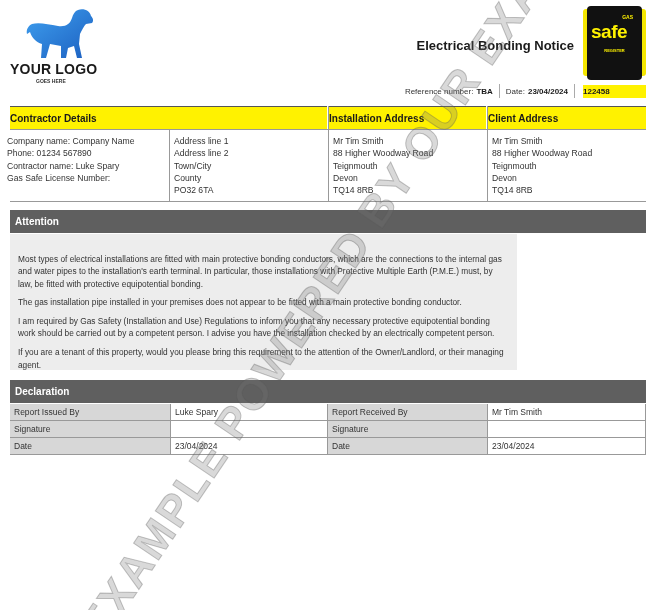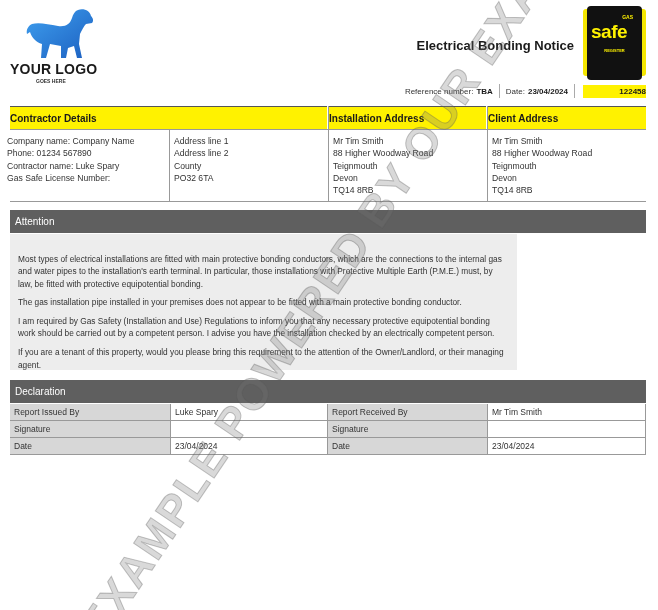--- a/index.html
+++ b/index.html
@@ -9,34 +9,34 @@
   .logo { position: absolute; left: 8px; top: 8px; width: 92px; height: 76px; }
   .logo svg { position: absolute; left: 16px; top: 0; }
   .logo-title { position: absolute; left: 2px; top: 53px; font-size: 14px; font-weight: bold; color: #1a1a1a; letter-spacing: 0.2px; }
   .logo-sub { position: absolute; left: 28px; top: 70px; font-size: 5px; font-weight: bold; color: #333; }
 
   .doc-title { position: absolute; right: 84px; top: 38px; font-size: 13px; font-weight: bold; color: #1a1a1a; }
   .ref-row { position: absolute; top: 84px; right: 12px; display: flex; align-items: center; font-size: 8px; color: #333; }
   .ref-row .lbl { margin-right: 3px; }
   .ref-row .val { font-weight: bold; color: #1a1a1a; }
   .ref-row .sep { width: 1px; height: 14px; background: #aaa; margin: 0 6px; }
-  .ref-row .gsnum { background: #fff200; width: 63px; text-align: right; font-weight: bold; padding: 2px 0; color: #1a1a1a; margin-left: 2px; }
+  .ref-row .gsnum { background: #fff200; width: 63px; text-align: left; font-weight: bold; padding: 2px 0; color: #1a1a1a; margin-left: 2px; }
 
   .gas-safe { position: absolute; left: 583px; top: 9px; width: 63px; height: 67px; background: #f4e600; border-radius: 3px; display: flex; align-items: center; justify-content: center; }
   .gas-safe .inner { width: 55px; height: 74px; background: #111; border-radius: 4px; position: relative; }
   .gas-safe .gas { position: absolute; top: 8px; right: 9px; font-size: 5px; color: #fff200; font-weight: bold; }
   .gas-safe .safe { position: absolute; top: 15px; left: 4px; font-size: 19px; color: #fff200; font-weight: bold; letter-spacing: -0.5px; }
   .gas-safe .reg { position: absolute; top: 42px; left: 0; width: 100%; text-align: center; font-size: 4px; color: #fff200; font-weight: bold; }
 
   .sec-head-y { position: absolute; height: 23px; background: #fff200; font-weight: bold; font-size: 10px; display: flex; align-items: center; color: #1a1a1a; border-top: 1px solid #555; }
   .col-block { position: absolute; font-size: 8.6px; line-height: 12.3px; color: #333; padding: 5px 4px; }
   .vline { position: absolute; width: 1px; background: #999; }
   .hline { position: absolute; height: 1px; background: #999; }
 
-  .sec-head-g { position: absolute; left: 10px; width: 636px; height: 23px; background: #5f5f5f; color: #fff; font-weight: normal; font-size: 10px; display: flex; align-items: center; padding-left: 5px; }
+  .sec-head-g { position: absolute; left: 10px; width: 636px; height: 23px; background: #5f5f5f; color: #fff; font-weight: bold; font-size: 10px; display: flex; align-items: center; padding-left: 5px; }
   .attention-body { position: absolute; left: 10px; top: 234px; width: 507px; height: 136px; background: #ededed; padding: 19px 8px; font-size: 8.3px; line-height: 12.3px; color: #333; }
   .attention-body p { margin-bottom: 6.5px; }
 
   .decl-grid { position: absolute; left: 10px; top: 404px; width: 636px; }
   .decl-row { display: flex; height: 17px; border-bottom: 1px solid #999; }
   .decl-row div { font-size: 8.5px; display: flex; align-items: center; padding-left: 4px; color: #333; }
   .decl-row .dl { background: #d7d7d7; width: 160px; }
   .decl-row .dv { background: #fff; width: 158px; border-left: 1px solid #999; border-right: 1px solid #999; }
   .decl-row .dl2 { background: #d7d7d7; width: 159px; }
   .decl-row .dv2 { background: #fff; width: 159px; border-left: 1px solid #999; border-right: 1px solid #999; }
@@ -86,20 +86,21 @@
 
 <div class="col-block" style="left:3px; top:130px; width:160px;">
   <div>Company name: Company Name</div>
   <div>Phone: 01234 567890</div>
   <div>Contractor name: Luke Spary</div>
   <div>Gas Safe License Number:</div>
 </div>
 <div class="col-block" style="left:170px; top:130px; width:158px;">
   <div>Address line 1</div>
   <div>Address line 2</div>
+  <div>Town/City</div>
   <div>County</div>
   <div>PO32 6TA</div>
 </div>
 <div class="col-block" style="left:329px; top:130px; width:158px;">
   <div>Mr Tim Smith</div>
   <div>88 Higher Woodway Road</div>
   <div>Teignmouth</div>
   <div>Devon</div>
   <div>TQ14 8RB</div>
 </div>

